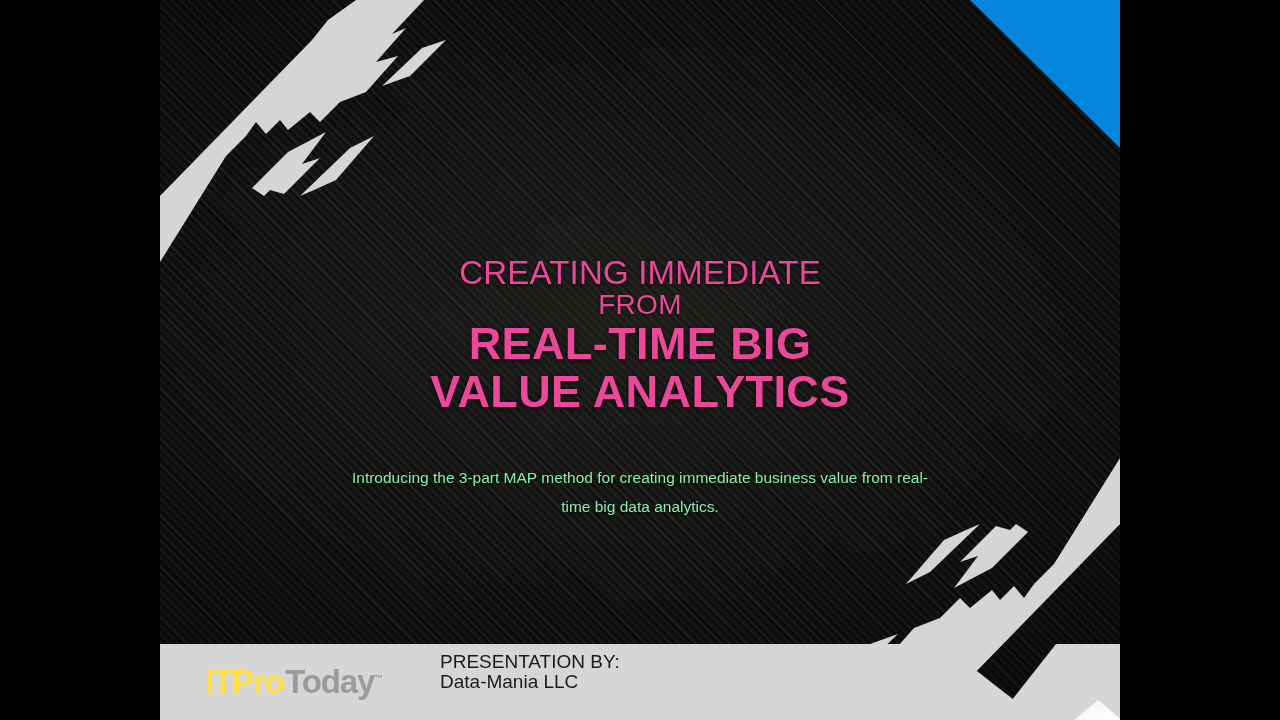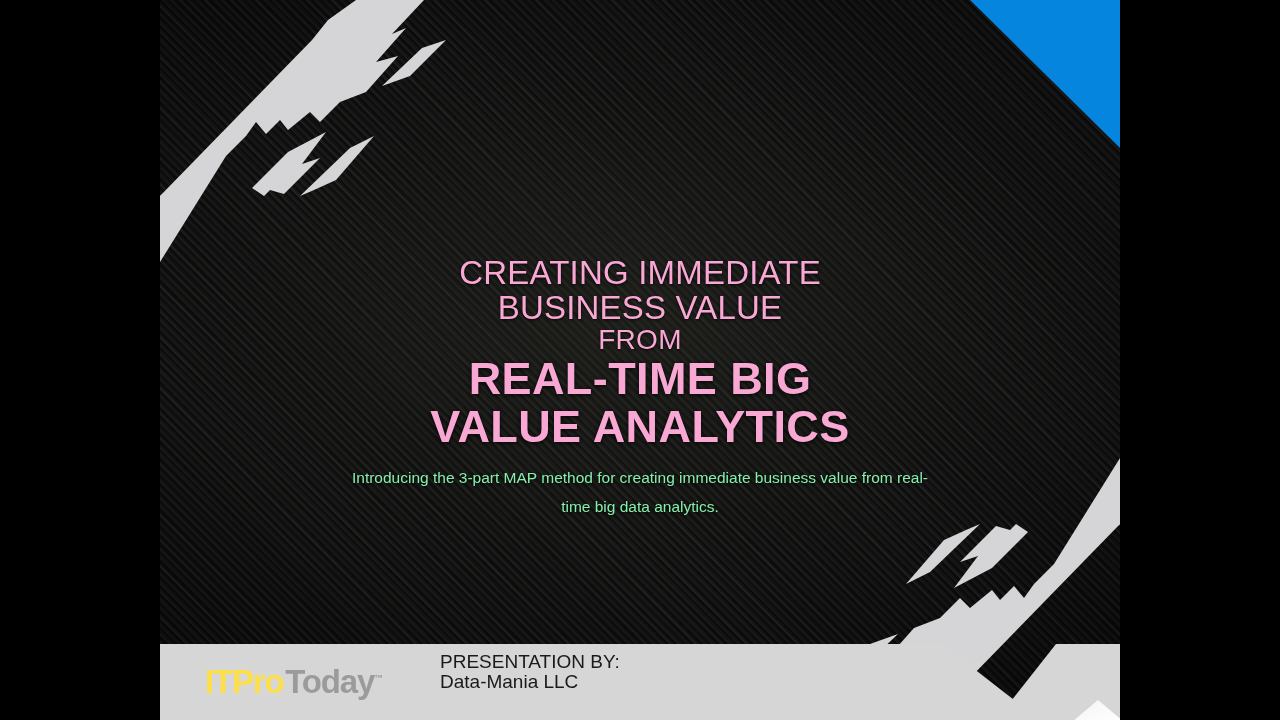--- a/index.html
+++ b/index.html
@@ -85,21 +85,21 @@
   .decor svg { display: block; width: 100%; height: 100%; }
 
   
   .title-block {
     position: absolute;
     left: 0;
     top: 255px;
     width: 960px;
     z-index: 10;
     text-align: center;
-    color: #f9a8d4;
+    color: #ec4899;
   }
   .title-line-1,
   .title-line-2 {
     font-size: 33px;
     line-height: 35px;
     font-weight: 400;
     letter-spacing: 0.2px;
     text-shadow: 0 1px 3px rgba(0,0,0,0.8);
   }
   .title-from {
@@ -244,21 +244,20 @@
                    L 836,526 L 850,530 L 856,524 Z"></path>
           <path d="M 950,510 L 960,500 L 960,524 L 930,548 Z"></path>
           <path d="M 820,524 L 770,572 L 746,584 L 784,540 L 806,530 Z"></path>
           <path d="M 738,634 L 698,672 L 674,680 L 710,644 Z"></path>
         </g>
       </svg>
     </div>
 
     <div class="title-block">
       <div class="title-line-1">CREATING IMMEDIATE</div>
-      <div class="title-line-2">BUSINESS VALUE</div>
       <div class="title-from">FROM</div>
       <div class="title-line-4">REAL-TIME BIG</div>
       <div class="title-line-5">VALUE ANALYTICS</div>
     </div>
 
     <div class="subtitle">Introducing the 3-part MAP method for creating immediate business value from real-time big data analytics.</div>
 
     <div class="footer">
       <div class="footer-bg"></div>
       <div class="footer-bg-right"></div>

